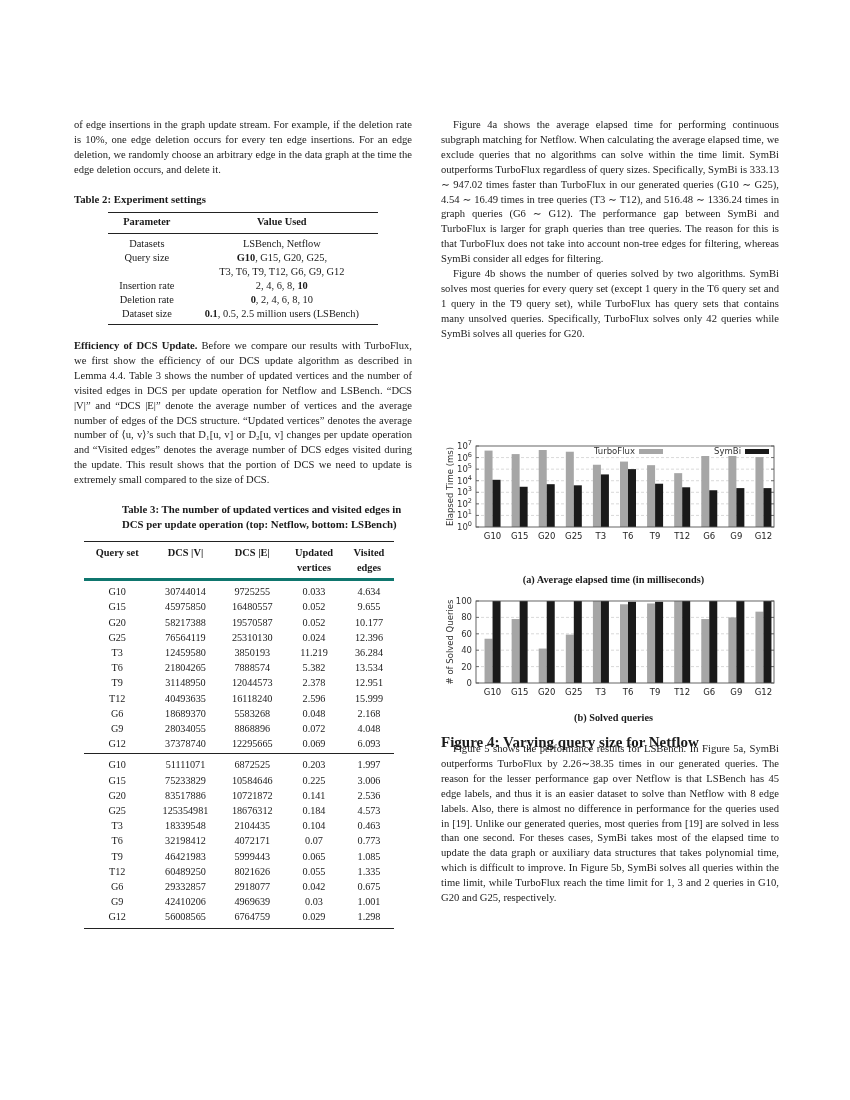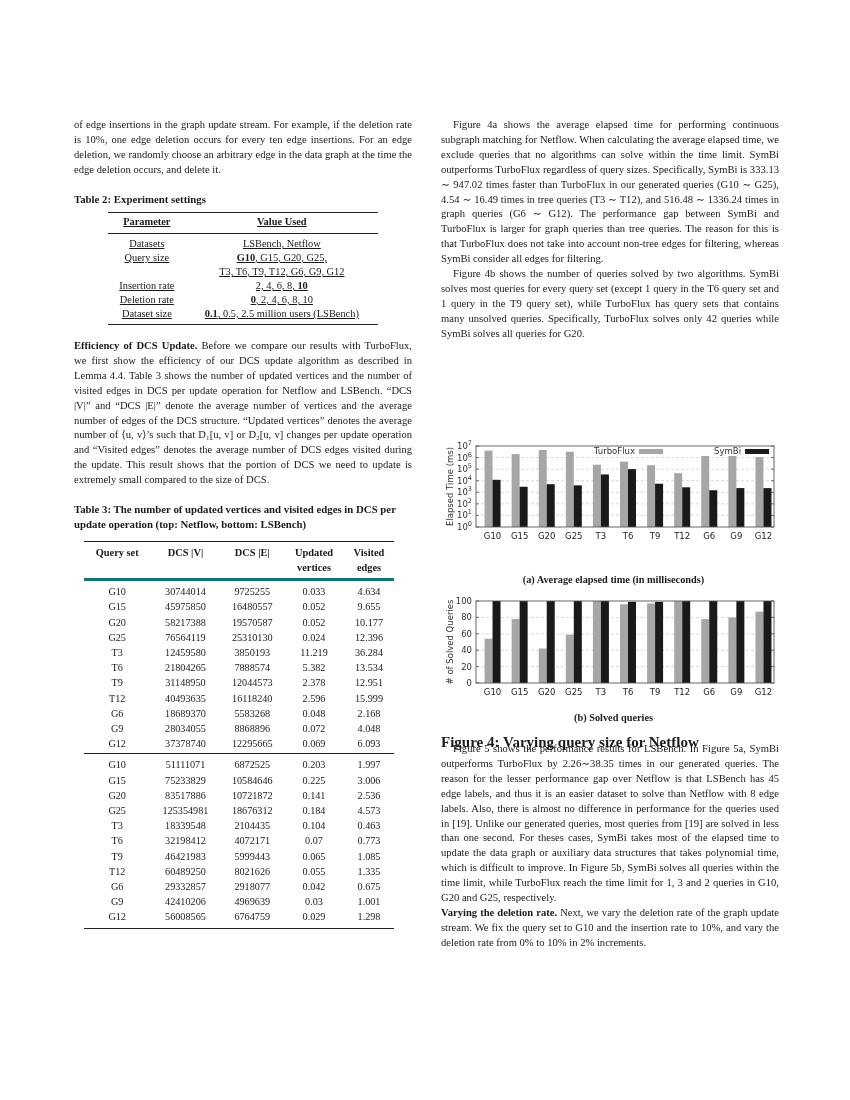--- a/index.html
+++ b/index.html
@@ -6,21 +6,21 @@
   body { width: 850px; height: 1100px; position: relative; overflow: hidden;
          font-family: "Liberation Serif", "DejaVu Serif", serif; color: #1a1a1a; }
   .col { position: absolute; top: 118px; width: 338px; font-size: 10.6px; line-height: 14.9px; }
   .col.left { left: 74px; }
   .col.right { left: 441px; }
   p { margin: 0; text-align: justify; hyphens: auto; }
   p.indent { text-indent: 12px; }
   .runin { font-weight: bold; }
   .caption { font-weight: bold; text-align: left; font-size: 10.8px; line-height: 14.5px; }
   table { border-collapse: collapse; font-size: 10.4px; }
-  .t2 { margin: 6px auto 0 auto; width: 270px; text-decoration: underline; }
+  .t2 { margin: 6px auto 0 auto; width: 270px; }
   .t2 th { font-weight: bold; padding: 2px 6px 3px 6px; }
   .t2 td { padding: 0 6px; line-height: 14px; text-align: center; vertical-align: top; }
   .t2 thead tr { border-top: 1.5px solid #222; border-bottom: 1px solid #222; }
   .t2 tbody tr:last-child { border-bottom: 1.5px solid #222; }
   .t2 tbody tr:first-child td { padding-top: 3px; }
   .t2 tbody tr:last-child td { padding-bottom: 3px; }
   .t3 { margin: 10px 0 0 10px; width: 310px; }
   .t3 th { font-weight: bold; padding: 3px 4px 3px 4px; line-height: 15px; vertical-align: top; }
   .t3 td { text-align: center; padding: 0 4px; line-height: 15.2px; font-size: 10.2px; }
   .t3 thead tr { border-top: 1.5px solid #222; border-bottom: 3px solid #0f766e; }
@@ -66,21 +66,21 @@
         </tr>
         <tr>
           <td>Dataset size</td>
           <td><b>0.1</b><span>, 0.5, 2.5 million users (LSBench)</span></td>
         </tr>
       </tbody>
   </table>
 
   <p style="margin-top:14px;"><span class="runin">Efficiency of DCS Update.</span><span> Before we compare our results with TurboFlux, we first show the efficiency of our DCS update algorithm as described in Lemma 4.4. Table 3 shows the number of updated vertices and the number of visited edges in DCS per update operation for Netflow and LSBench. “DCS |V|” and “DCS |E|” denote the average number of vertices and the average number of edges of the DCS structure. “Updated vertices” denotes the average number of ⟨u, v⟩’s such that D₁[u, v] or D₂[u, v] changes per update operation and “Visited edges” denotes the average number of DCS edges visited during the update. This result shows that the portion of DCS we need to update is extremely small compared to the size of DCS.</span></p>
 
-  <div class="caption" style="margin-top:14px;text-align:left;">Table 3: The number of updated vertices and visited edges in DCS per update operation (top: Netflow, bottom: LSBench)</div>
+  <div class="caption" style="margin-top:14px;text-align:left;margin-left:48px;">Table 3: The number of updated vertices and visited edges in DCS per update operation (top: Netflow, bottom: LSBench)</div>
   <table class="t3">
     <thead>
       <tr>
         <th>Query set</th>
         <th>DCS |V|</th>
         <th>DCS |E|</th>
         <th style="width:52px">Updated vertices</th>
         <th style="width:42px">Visited edges</th>
       </tr>
     </thead>
@@ -383,14 +383,13 @@
       <text x="322.45454545454544" y="102" text-anchor="middle" font-size="8.5" fill="#222">G12</text>
       <rect x="35" y="8" width="298" height="82" fill="none" stroke="#555" stroke-width="0.9"></rect>
       <text x="0" y="0" transform="translate(12,49) rotate(-90)" text-anchor="middle" font-size="8.5" fill="#333"># of Solved Queries</text>
     </svg>
   <div class="subcap" style="">(b) Solved queries</div>
   <div class="caption" style="margin-top:12px;font-size:15px;">Figure 4: Varying query size for Netflow</div>
 </div>
 
 <div class="col right" style="top:742px;">
   <p class="indent">Figure 5 shows the performance results for LSBench. In Figure 5a, SymBi outperforms TurboFlux by 2.26∼38.35 times in our generated queries. The reason for the lesser performance gap over Netflow is that LSBench has 45 edge labels, and thus it is an easier dataset to solve than Netflow with 8 edge labels. Also, there is almost no difference in performance for the queries used in [19]. Unlike our generated queries, most queries from [19] are solved in less than one second. For theses cases, SymBi takes most of the elapsed time to update the data graph or auxiliary data structures that takes polynomial time, which is difficult to improve. In Figure 5b, SymBi solves all queries within the time limit, while TurboFlux reach the time limit for 1, 3 and 2 queries in G10, G20 and G25, respectively.</p>
-  <p><span class="runin">Varying the deletion rate.</span><span> Next, we vary the deletion rate of the graph update stream. We fix the query set to G10 and the insertion rate to 10%, and vary the deletion rate from 0% to 10% in 2% increments.</span></p>
 </div>
 
 </body></html>

